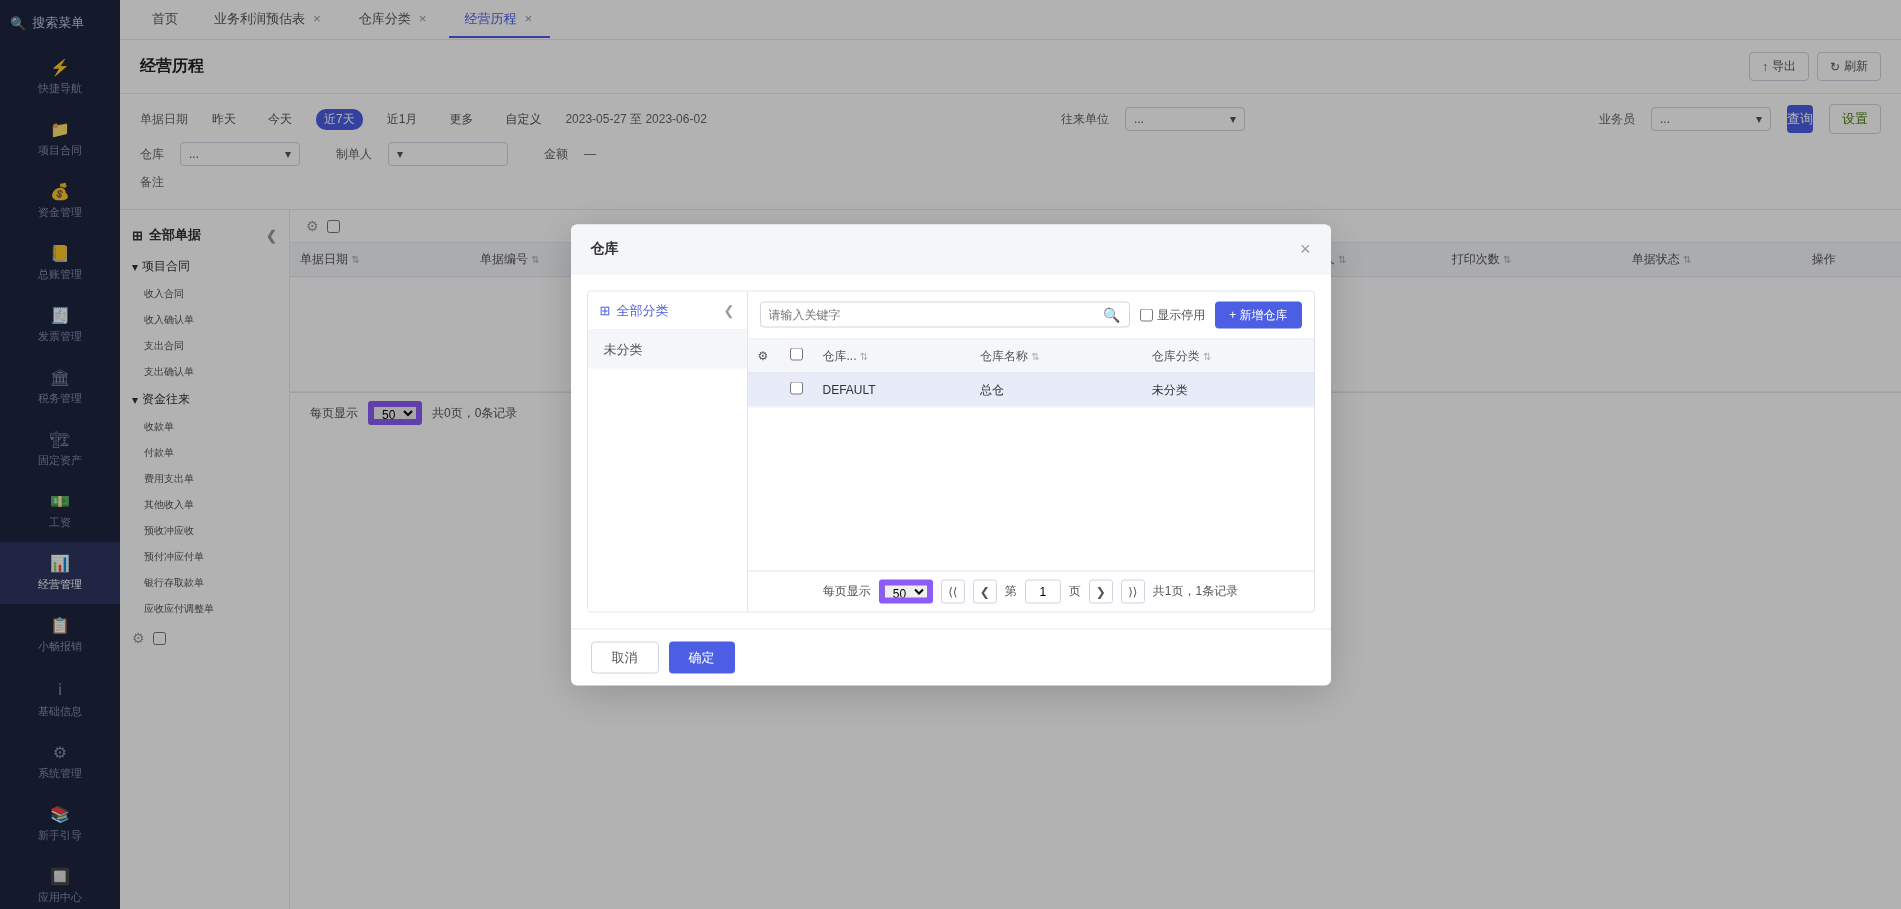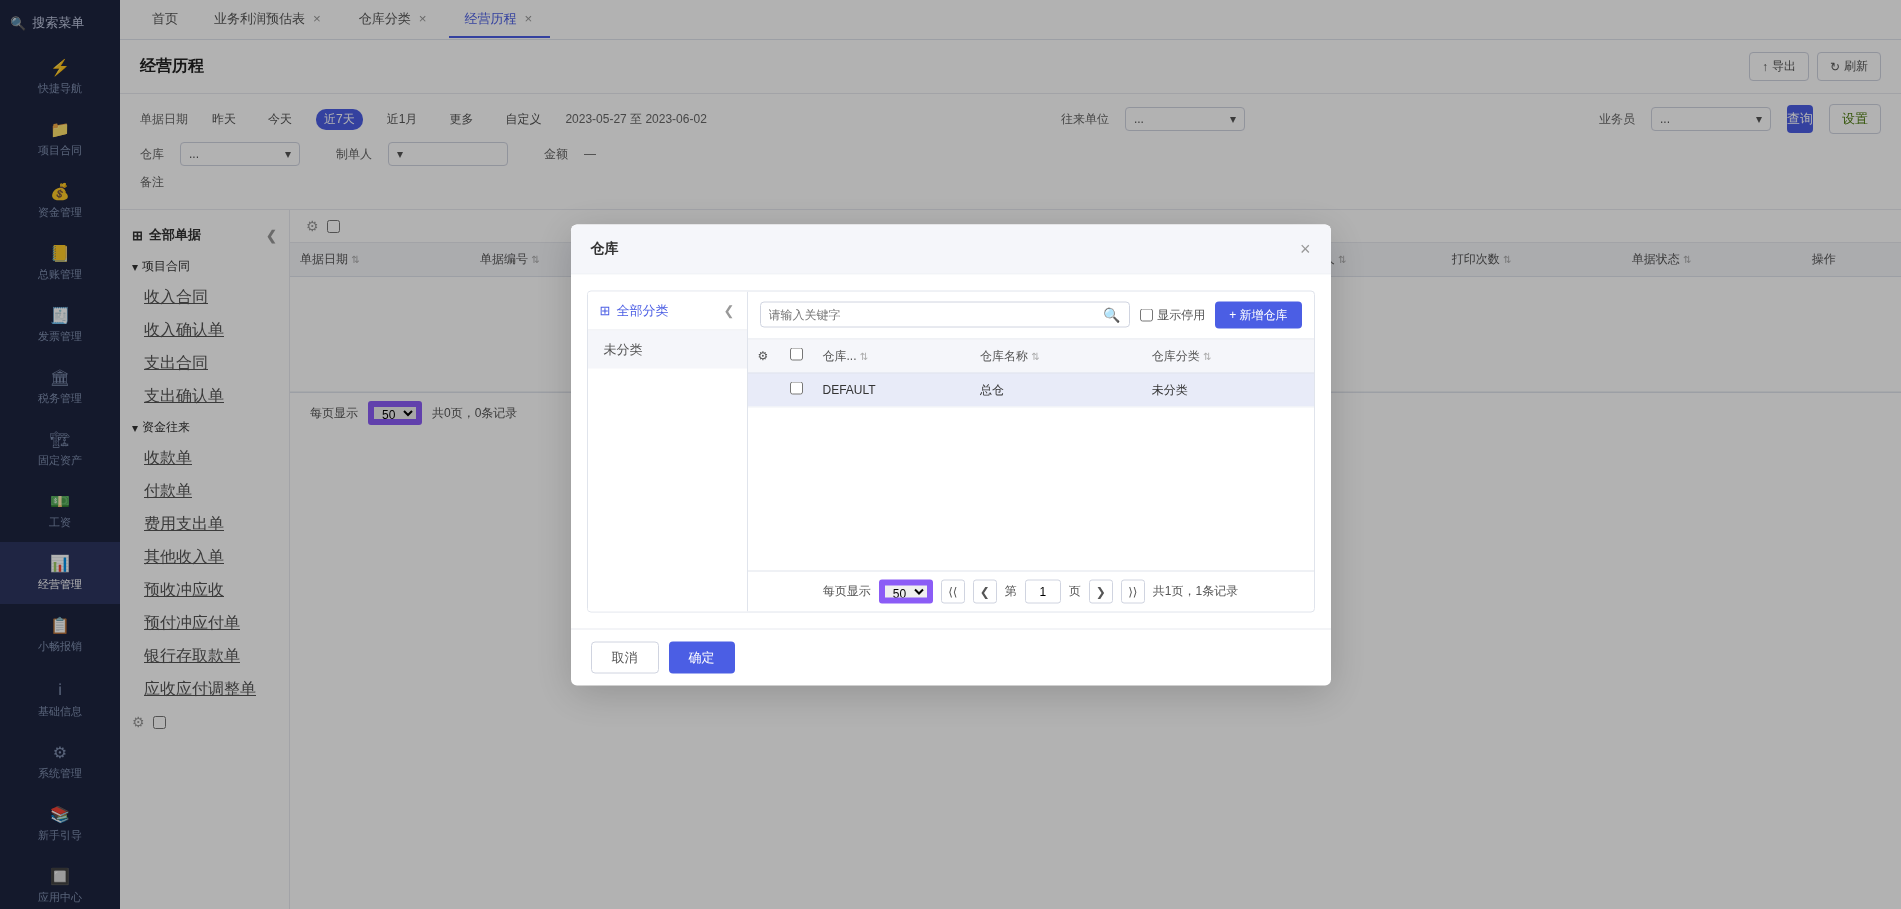--- a/index.html
+++ b/index.html
@@ -93,21 +93,21 @@
       font-size: 13px; font-weight: 600; color: #333;
     }
     .left-panel-collapse {
       margin-left: auto; cursor: pointer; color: #999;
     }
     .panel-category {
       padding: 6px 12px; font-size: 12px; color: #333; cursor: pointer;
       display: flex; align-items: center; gap: 4px;
     }
     .panel-sub-item {
-      padding: 6px 24px; font-size: 16px; color: #555; cursor: pointer; text-decoration: underline;
+      padding: 6px 24px; font-size: 10px; color: #555; cursor: pointer;
     }
     .settings-row {
       padding: 8px 12px; display: flex; align-items: center;
     }
 
     
     .table-area {
       flex: 1; background: #fff; overflow: auto; position: relative;
     }
     .table-toolbar {

